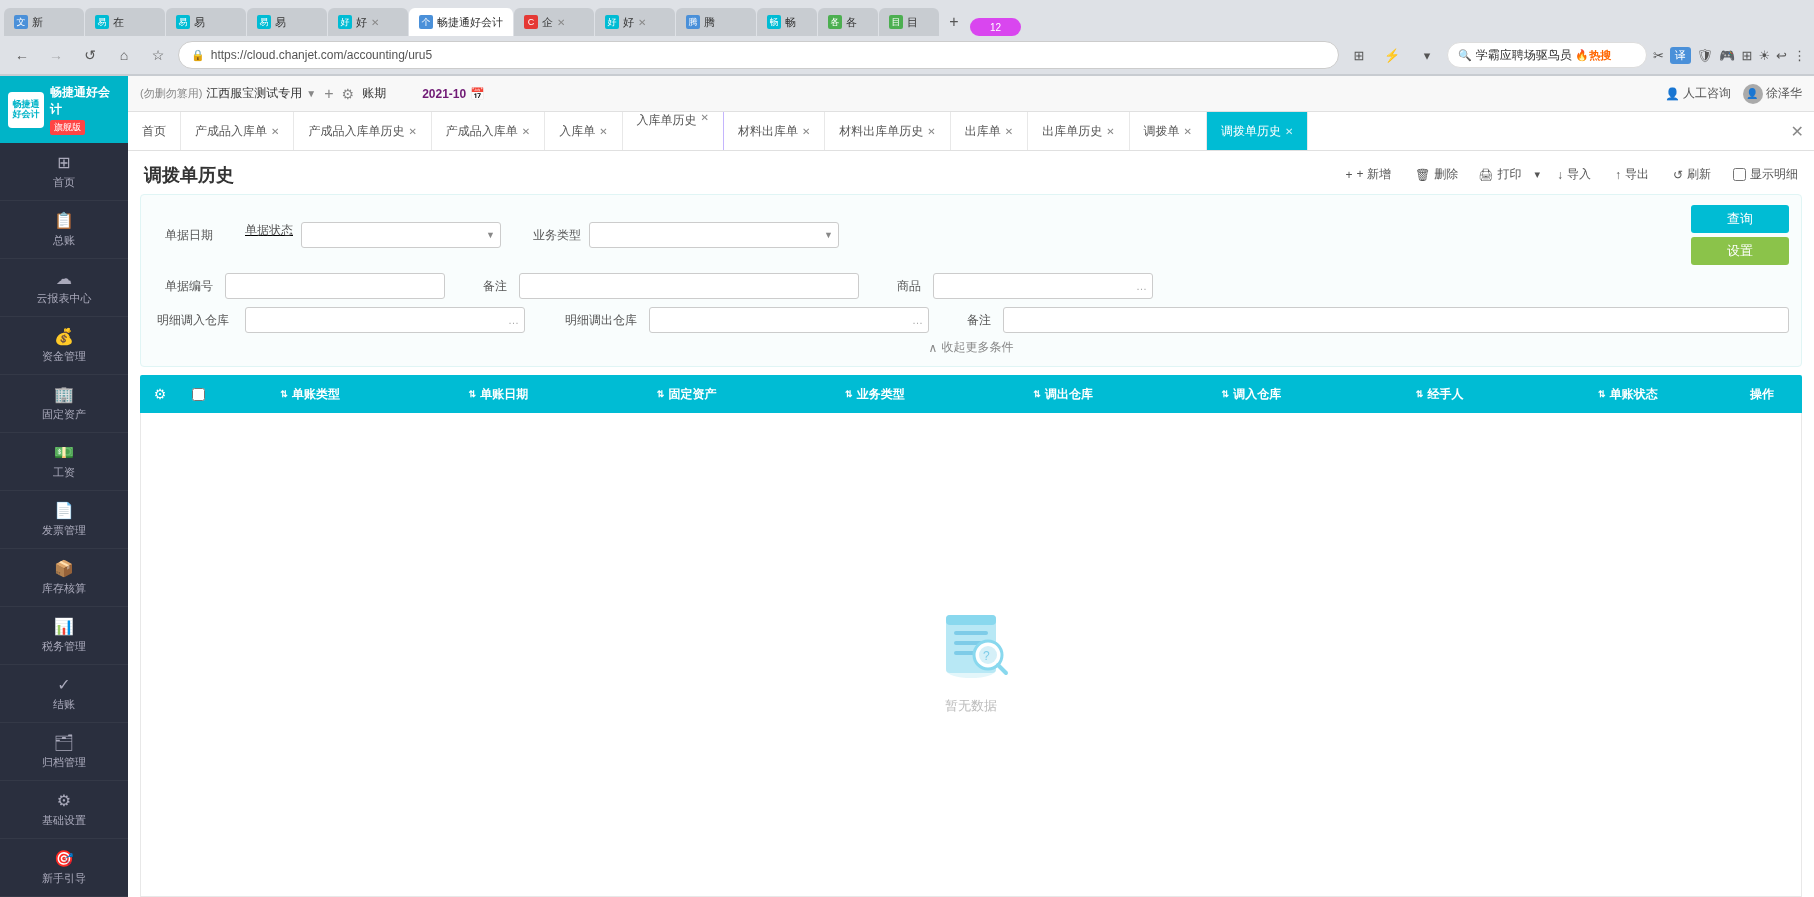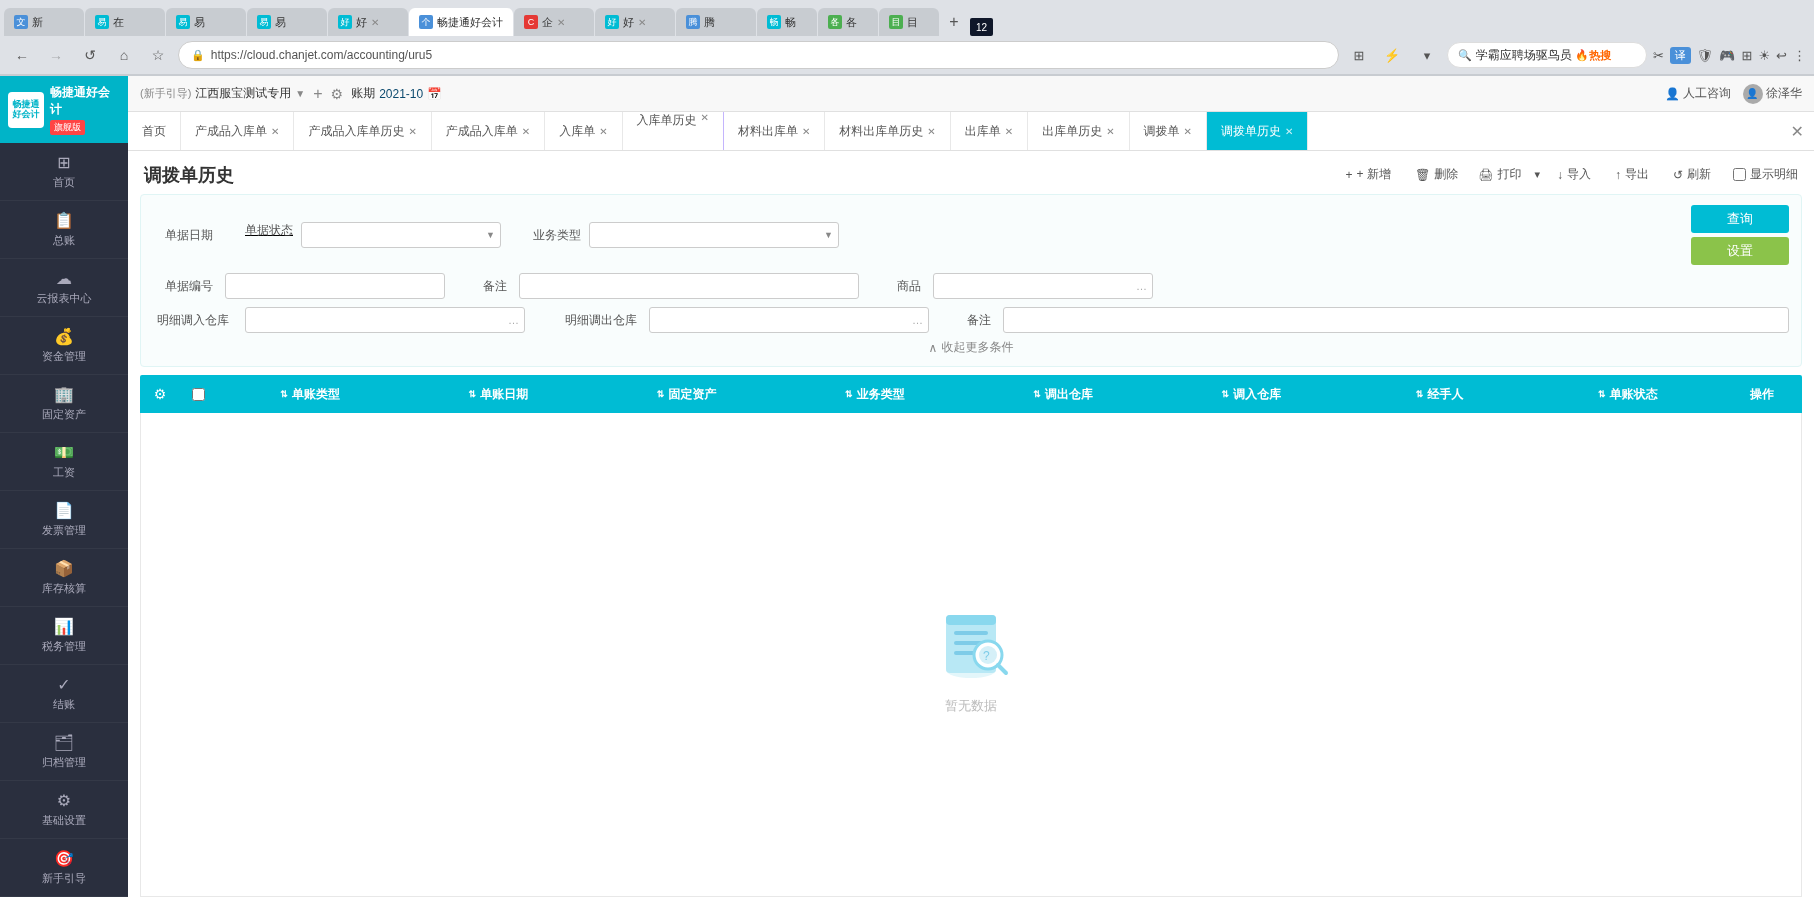--- a/index.html
+++ b/index.html
@@ -56,21 +56,21 @@
   </div>
   <div style="display:flex;align-items:center;height:28px;padding:0 10px;background:#c8ccd1;border-radius:6px 6px 0 0;font-size:11px;color:#333;cursor:pointer;gap:4px;min-width:60px;margin-right:1px;">
     <div style="width:14px;height:14px;background:#4caf50;border-radius:2px;display:flex;align-items:center;justify-content:center;color:white;font-size:9px;flex-shrink:0;">各</div>
     <span style="font-size:11px;">各</span>
   </div>
   <div style="display:flex;align-items:center;height:28px;padding:0 10px;background:#c8ccd1;border-radius:6px 6px 0 0;font-size:11px;color:#333;cursor:pointer;gap:4px;min-width:60px;margin-right:1px;">
     <div style="width:14px;height:14px;background:#4caf50;border-radius:2px;display:flex;align-items:center;justify-content:center;color:white;font-size:9px;flex-shrink:0;">目</div>
     <span style="font-size:11px;">目</span>
   </div>
   <div style="width:28px;height:28px;display:flex;align-items:center;justify-content:center;cursor:pointer;font-size:16px;color:#555;">+</div>
-  <div style="background:#0f172a;color:white;border-radius:2px;padding:1px 6px;font-size:10px;height:18px;display:flex;align-items:center;margin-left:2px;">12</div>
+  <div style="background:#d946ef;color:white;border-radius:9px;padding:1px 20px;font-size:10px;height:18px;display:flex;align-items:center;margin-left:2px;">12</div>
 </div>
 
 <div style="background:#dee1e6;height:40px;display:flex;align-items:center;padding:0 8px;gap:6px;border-bottom:2px solid #c8ccd1;">
   <button class="browser-nav-btn">←</button>
   <button class="browser-nav-btn" style="opacity:0.4;">→</button>
   <button class="browser-nav-btn">↺</button>
   <button class="browser-nav-btn">⌂</button>
   <button class="browser-nav-btn">☆</button>
   <div style="flex:1;height:28px;background:white;border-radius:14px;display:flex;align-items:center;padding:0 12px;font-size:12px;color:#333;gap:6px;border:1px solid #ccc;">
     <span style="color:#4a4;font-size:11px;">🔒</span>
@@ -162,29 +162,29 @@
       <span style="font-size:16px;">🎯</span>
       <span>新手引导</span>
     </div>
 
   </div>
 
   <div style="flex:1;background:white;display:flex;flex-direction:column;overflow:hidden;">
 
     <div style="background:#f8f8f8;border-bottom:1px solid #e0e0e0;height:36px;display:flex;align-items:center;padding:0 12px;gap:8px;">
       <div style="display:flex;align-items:center;gap:4px;font-size:12px;color:#333;cursor:pointer;">
-        <span style="color:#888;font-size:11px;">(新手引导)</span>
+        <span style="color:#888;font-size:11px;">(勿删勿篡用)</span>
         <span style="color:#333;font-size:12px;">江西服宝测试专用</span>
         <span style="color:#888;font-size:10px;">▼</span>
       </div>
       <button style="border:none;background:transparent;cursor:pointer;font-size:16px;color:#888;">+</button>
       <button style="border:none;background:transparent;cursor:pointer;font-size:14px;color:#888;">⚙</button>
       <div style="display:flex;align-items:center;gap:4px;font-size:12px;color:#333;cursor:pointer;">
         <span>账期</span>
-        <span style="color:#0c4a6e;font-weight:normal;">2021-10</span>
+        <span style="color:#701a75;font-weight:bold;margin-left:32px;">2021-10</span>
         <span>📅</span>
       </div>
       <div style="margin-left:auto;display:flex;align-items:center;gap:12px;">
         <div style="font-size:12px;color:#555;cursor:pointer;display:flex;align-items:center;gap:3px;">
           <span>👤</span>
           <span>人工咨询</span>
         </div>
         <div style="font-size:12px;color:#555;cursor:pointer;display:flex;align-items:center;gap:3px;">
           <span style="width:20px;height:20px;background:#aaa;border-radius:50%;display:inline-flex;align-items:center;justify-content:center;color:white;font-size:10px;">👤</span>
           <span>徐泽华</span>

